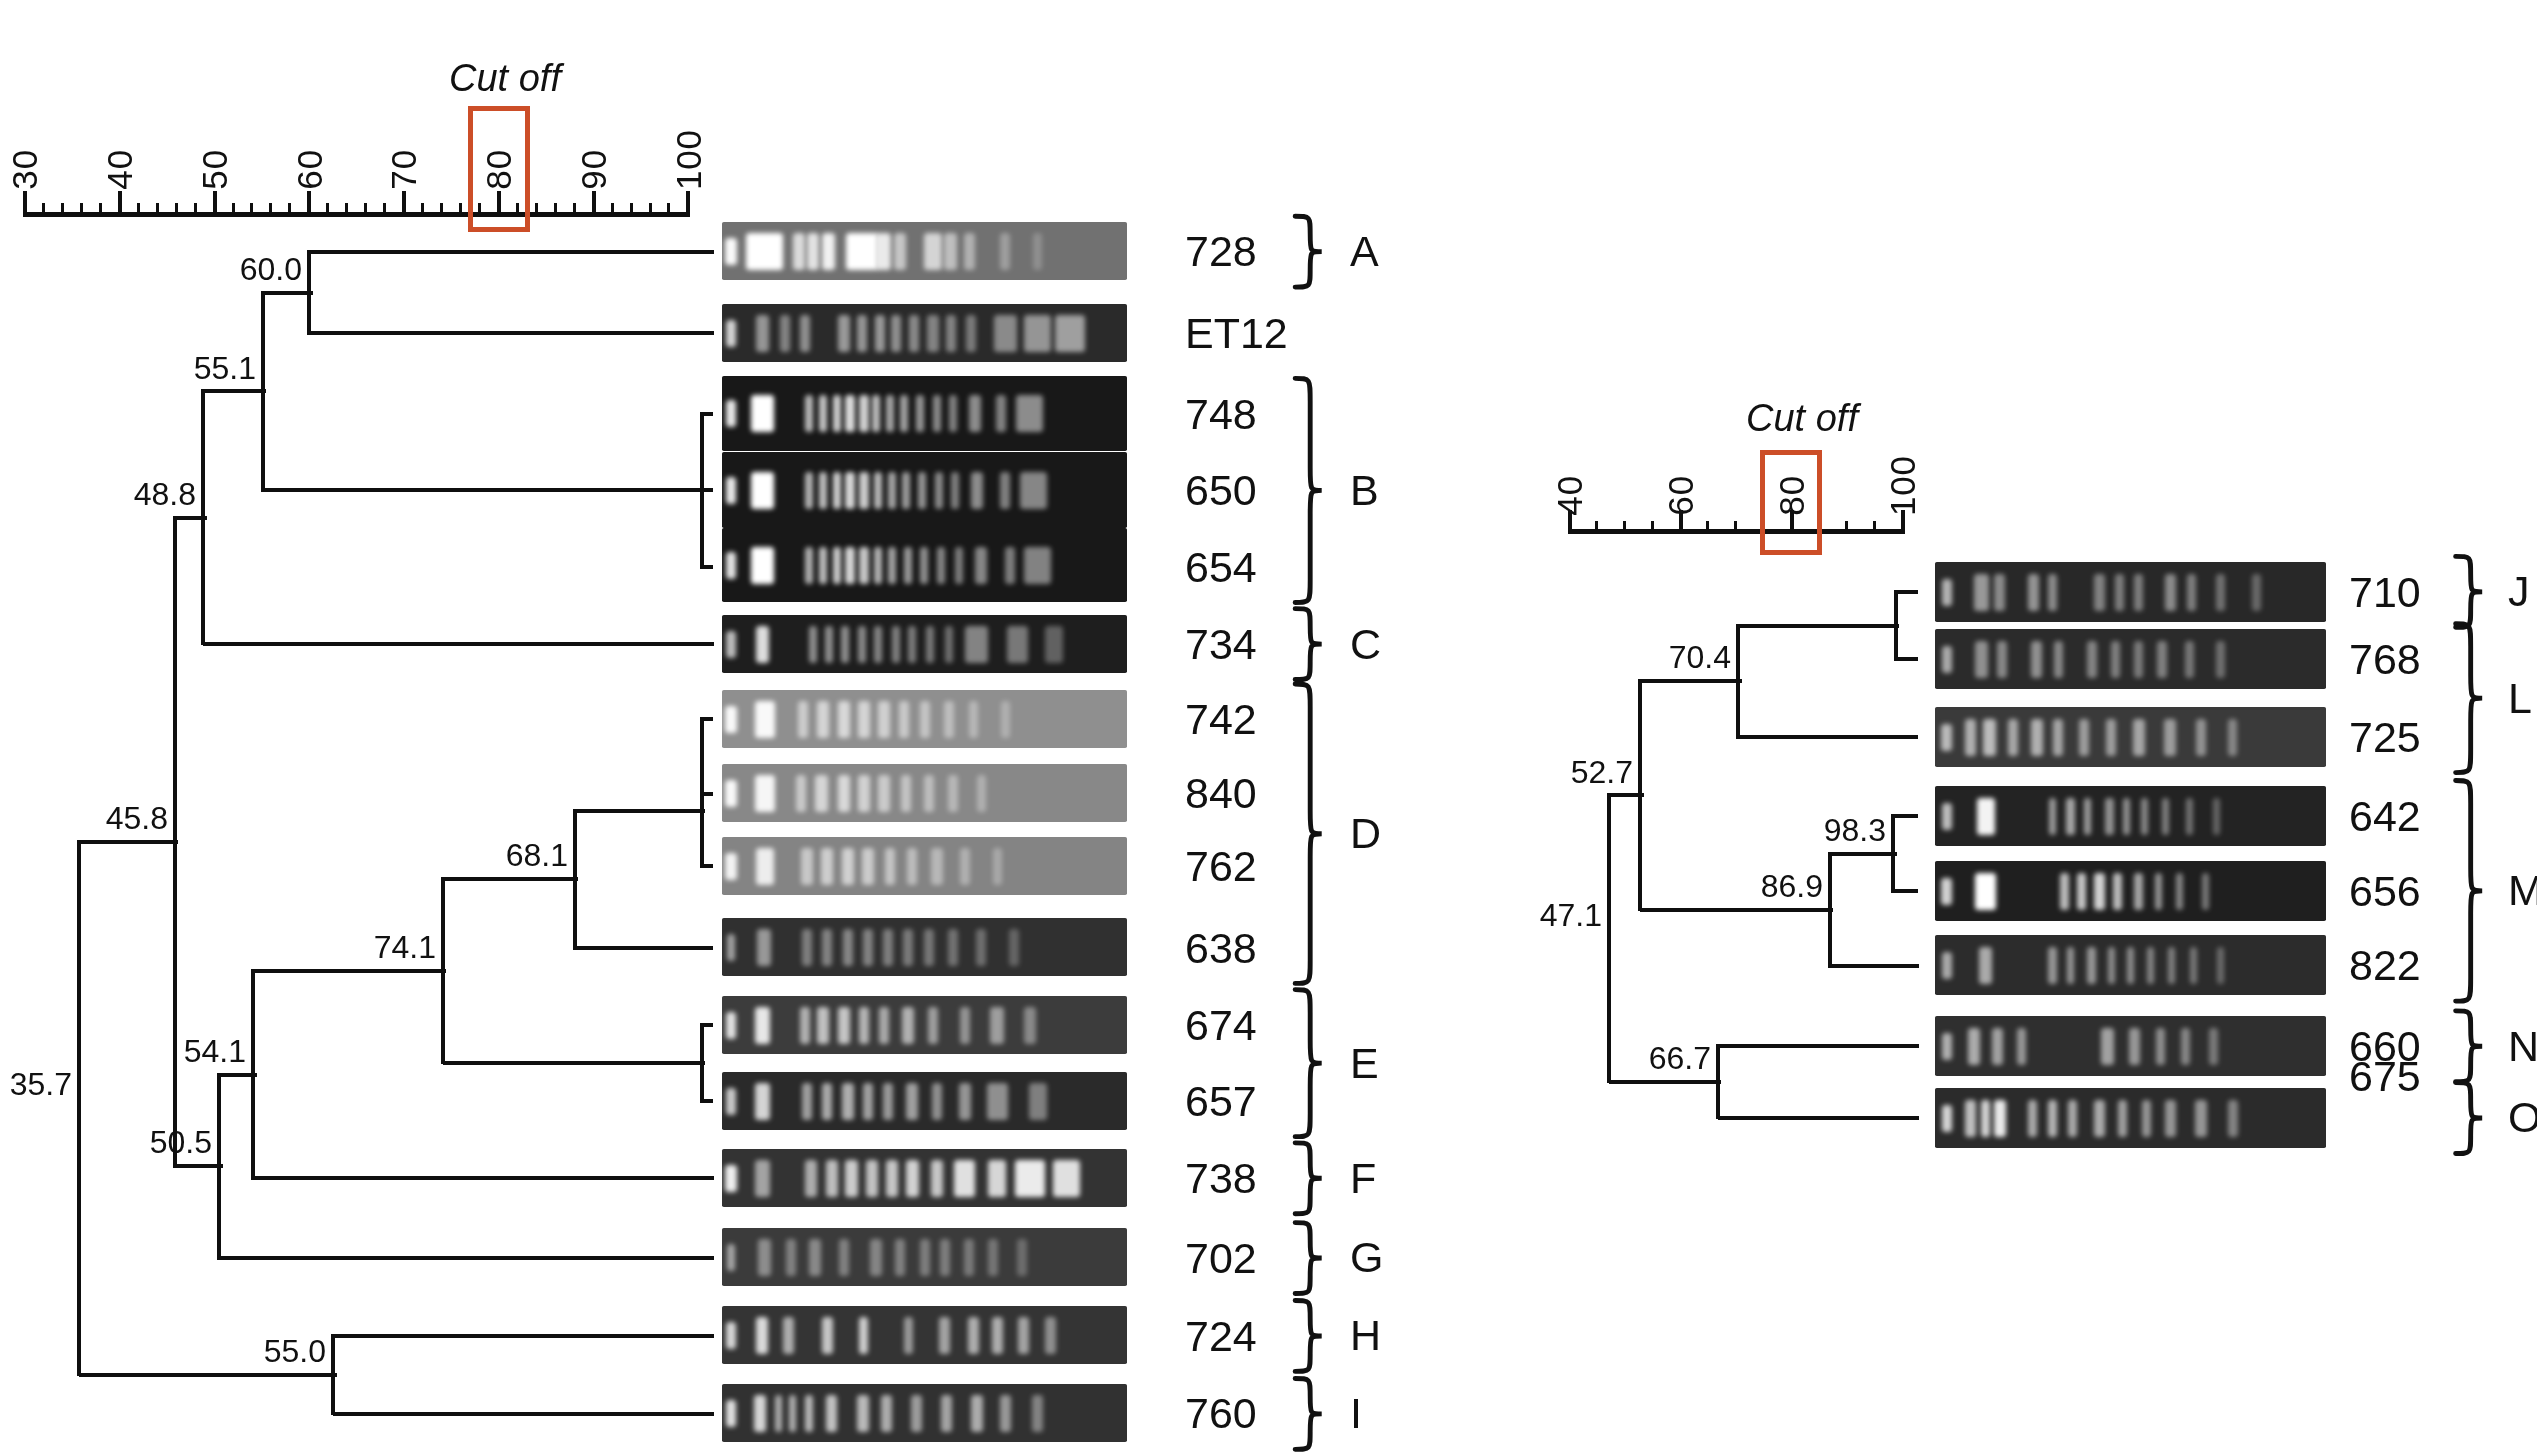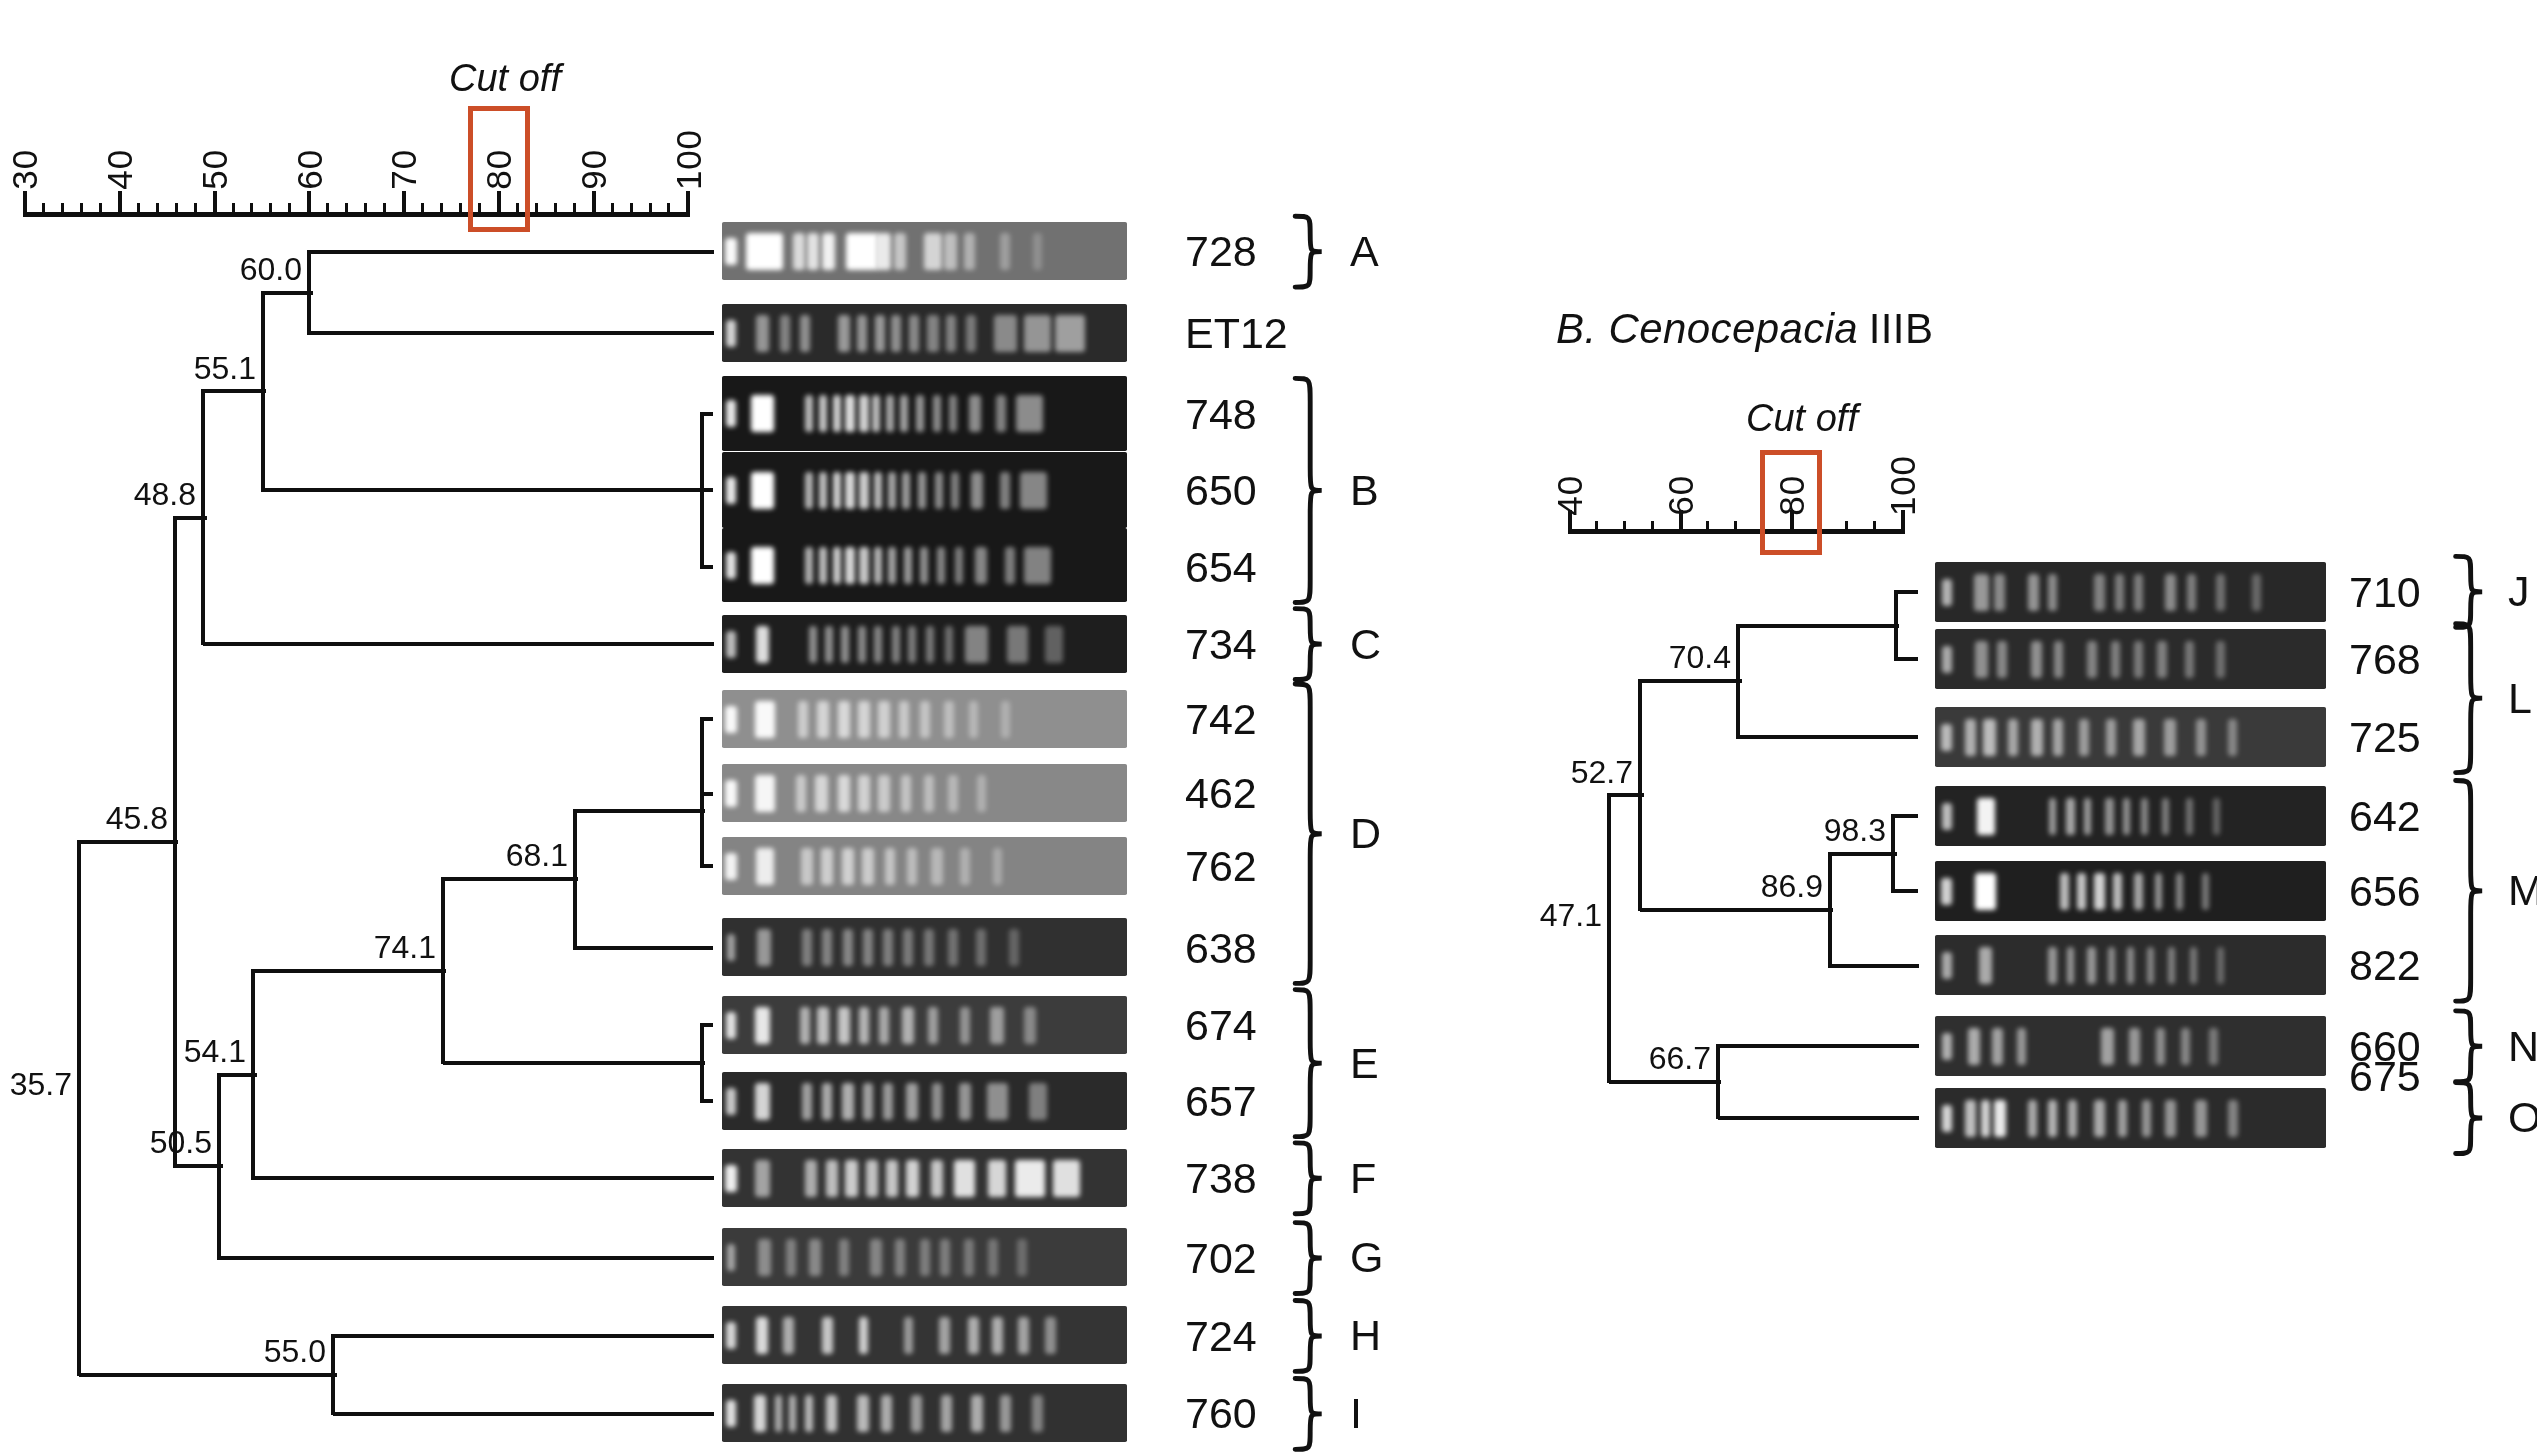--- a/index.html
+++ b/index.html
@@ -19,23 +19,20 @@
   .cutbox{position:absolute;border:5.3px solid #cc4e28;box-sizing:border-box;background:transparent}
   svg#braces{position:absolute;left:0;top:0;pointer-events:none}
 </style>
 </head>
 <body>
 
 <div id="stage">
 
   <div class="cutoff-label" style="left:505px;top:57px">Cut off</div>
 
-  <div class="panel-title" style="left:1556px;top:305px">
-    <span class="it">B. Cenocepacia</span><span class="rm">IIIB</span>
-  </div>
   <div class="cutoff-label" style="left:1802px;top:397px">Cut off</div>
 
   <svg id="braces" width="2538" height="1453" viewBox="0 0 2865 1640">
       <path d="M 1462 244 C 1479 244 1479 244 1479 264 L 1479 264 C 1479 284 1479 284 1492 284 C 1479 284 1479 284 1479 304 L 1479 304 C 1479 324 1479 324 1462 324" fill="none" stroke="#111" stroke-width="5.5" stroke-linecap="round"></path>
       <path d="M 1462 427 C 1479 427 1479 427 1479 453 L 1479 527.5 C 1479 553.5 1479 553.5 1492 553.5 C 1479 553.5 1479 553.5 1479 579.5 L 1479 654 C 1479 680 1479 680 1462 680" fill="none" stroke="#111" stroke-width="5.5" stroke-linecap="round"></path>
       <path d="M 1462 687 C 1479 687 1479 687 1479 707 L 1479 707 C 1479 727 1479 727 1492 727 C 1479 727 1479 727 1479 747 L 1479 747 C 1479 767 1479 767 1462 767" fill="none" stroke="#111" stroke-width="5.5" stroke-linecap="round"></path>
       <path d="M 1462 772 C 1479 772 1479 772 1479 798 L 1479 915 C 1479 941 1479 941 1492 941 C 1479 941 1479 941 1479 967 L 1479 1084 C 1479 1110 1479 1110 1462 1110" fill="none" stroke="#111" stroke-width="5.5" stroke-linecap="round"></path>
       <path d="M 1462 1117 C 1479 1117 1479 1117 1479 1143 L 1479 1174 C 1479 1200 1479 1200 1492 1200 C 1479 1200 1479 1200 1479 1226 L 1479 1257 C 1479 1283 1479 1283 1462 1283" fill="none" stroke="#111" stroke-width="5.5" stroke-linecap="round"></path>
       <path d="M 1462 1290 C 1479 1290 1479 1290 1479 1310 L 1479 1310 C 1479 1330 1479 1330 1492 1330 C 1479 1330 1479 1330 1479 1350 L 1479 1350 C 1479 1370 1479 1370 1462 1370" fill="none" stroke="#111" stroke-width="5.5" stroke-linecap="round"></path>
       <path d="M 1462 1380 C 1479 1380 1479 1380 1479 1400 L 1479 1400 C 1479 1420 1479 1420 1492 1420 C 1479 1420 1479 1420 1479 1440 L 1479 1440 C 1479 1460 1479 1460 1462 1460" fill="none" stroke="#111" stroke-width="5.5" stroke-linecap="round"></path>
@@ -334,21 +331,21 @@
       <div class="band" style="left: 278px; top: 10.6px; width: 10.6px; height: 37px; background: rgba(255, 255, 255, 0.5);"></div>
       <div class="band" style="left: 310px; top: 10.6px; width: 10.6px; height: 37px; background: rgba(255, 255, 255, 0.4);"></div>
     </div>
     <div class="lanelabel" style="left: 1185px; top: 221px;">728</div>
     <div class="lanelabel" style="left: 1185px; top: 303px;">ET12</div>
     <div class="lanelabel" style="left: 1185px; top: 384px;">748</div>
     <div class="lanelabel" style="left: 1185px; top: 460px;">650</div>
     <div class="lanelabel" style="left: 1185px; top: 537px;">654</div>
     <div class="lanelabel" style="left: 1185px; top: 614px;">734</div>
     <div class="lanelabel" style="left: 1185px; top: 689px;">742</div>
-    <div class="lanelabel" style="left: 1185px; top: 763px;">462</div>
+    <div class="lanelabel" style="left: 1185px; top: 763px;">840</div>
     <div class="lanelabel" style="left: 1185px; top: 836px;">762</div>
     <div class="lanelabel" style="left: 1185px; top: 918px;">638</div>
     <div class="lanelabel" style="left: 1185px; top: 995px;">674</div>
     <div class="lanelabel" style="left: 1185px; top: 1071px;">657</div>
     <div class="lanelabel" style="left: 1185px; top: 1148px;">738</div>
     <div class="lanelabel" style="left: 1185px; top: 1228px;">702</div>
     <div class="lanelabel" style="left: 1185px; top: 1306px;">724</div>
     <div class="lanelabel" style="left: 1185px; top: 1383px;">760</div>
     <div class="vline" style="left: 307px; top: 250px; width: 4.4px; height: 85px;"></div>
     <div class="hline" style="left: 309px; top: 250px; width: 405px; height: 4.4px;"></div>

